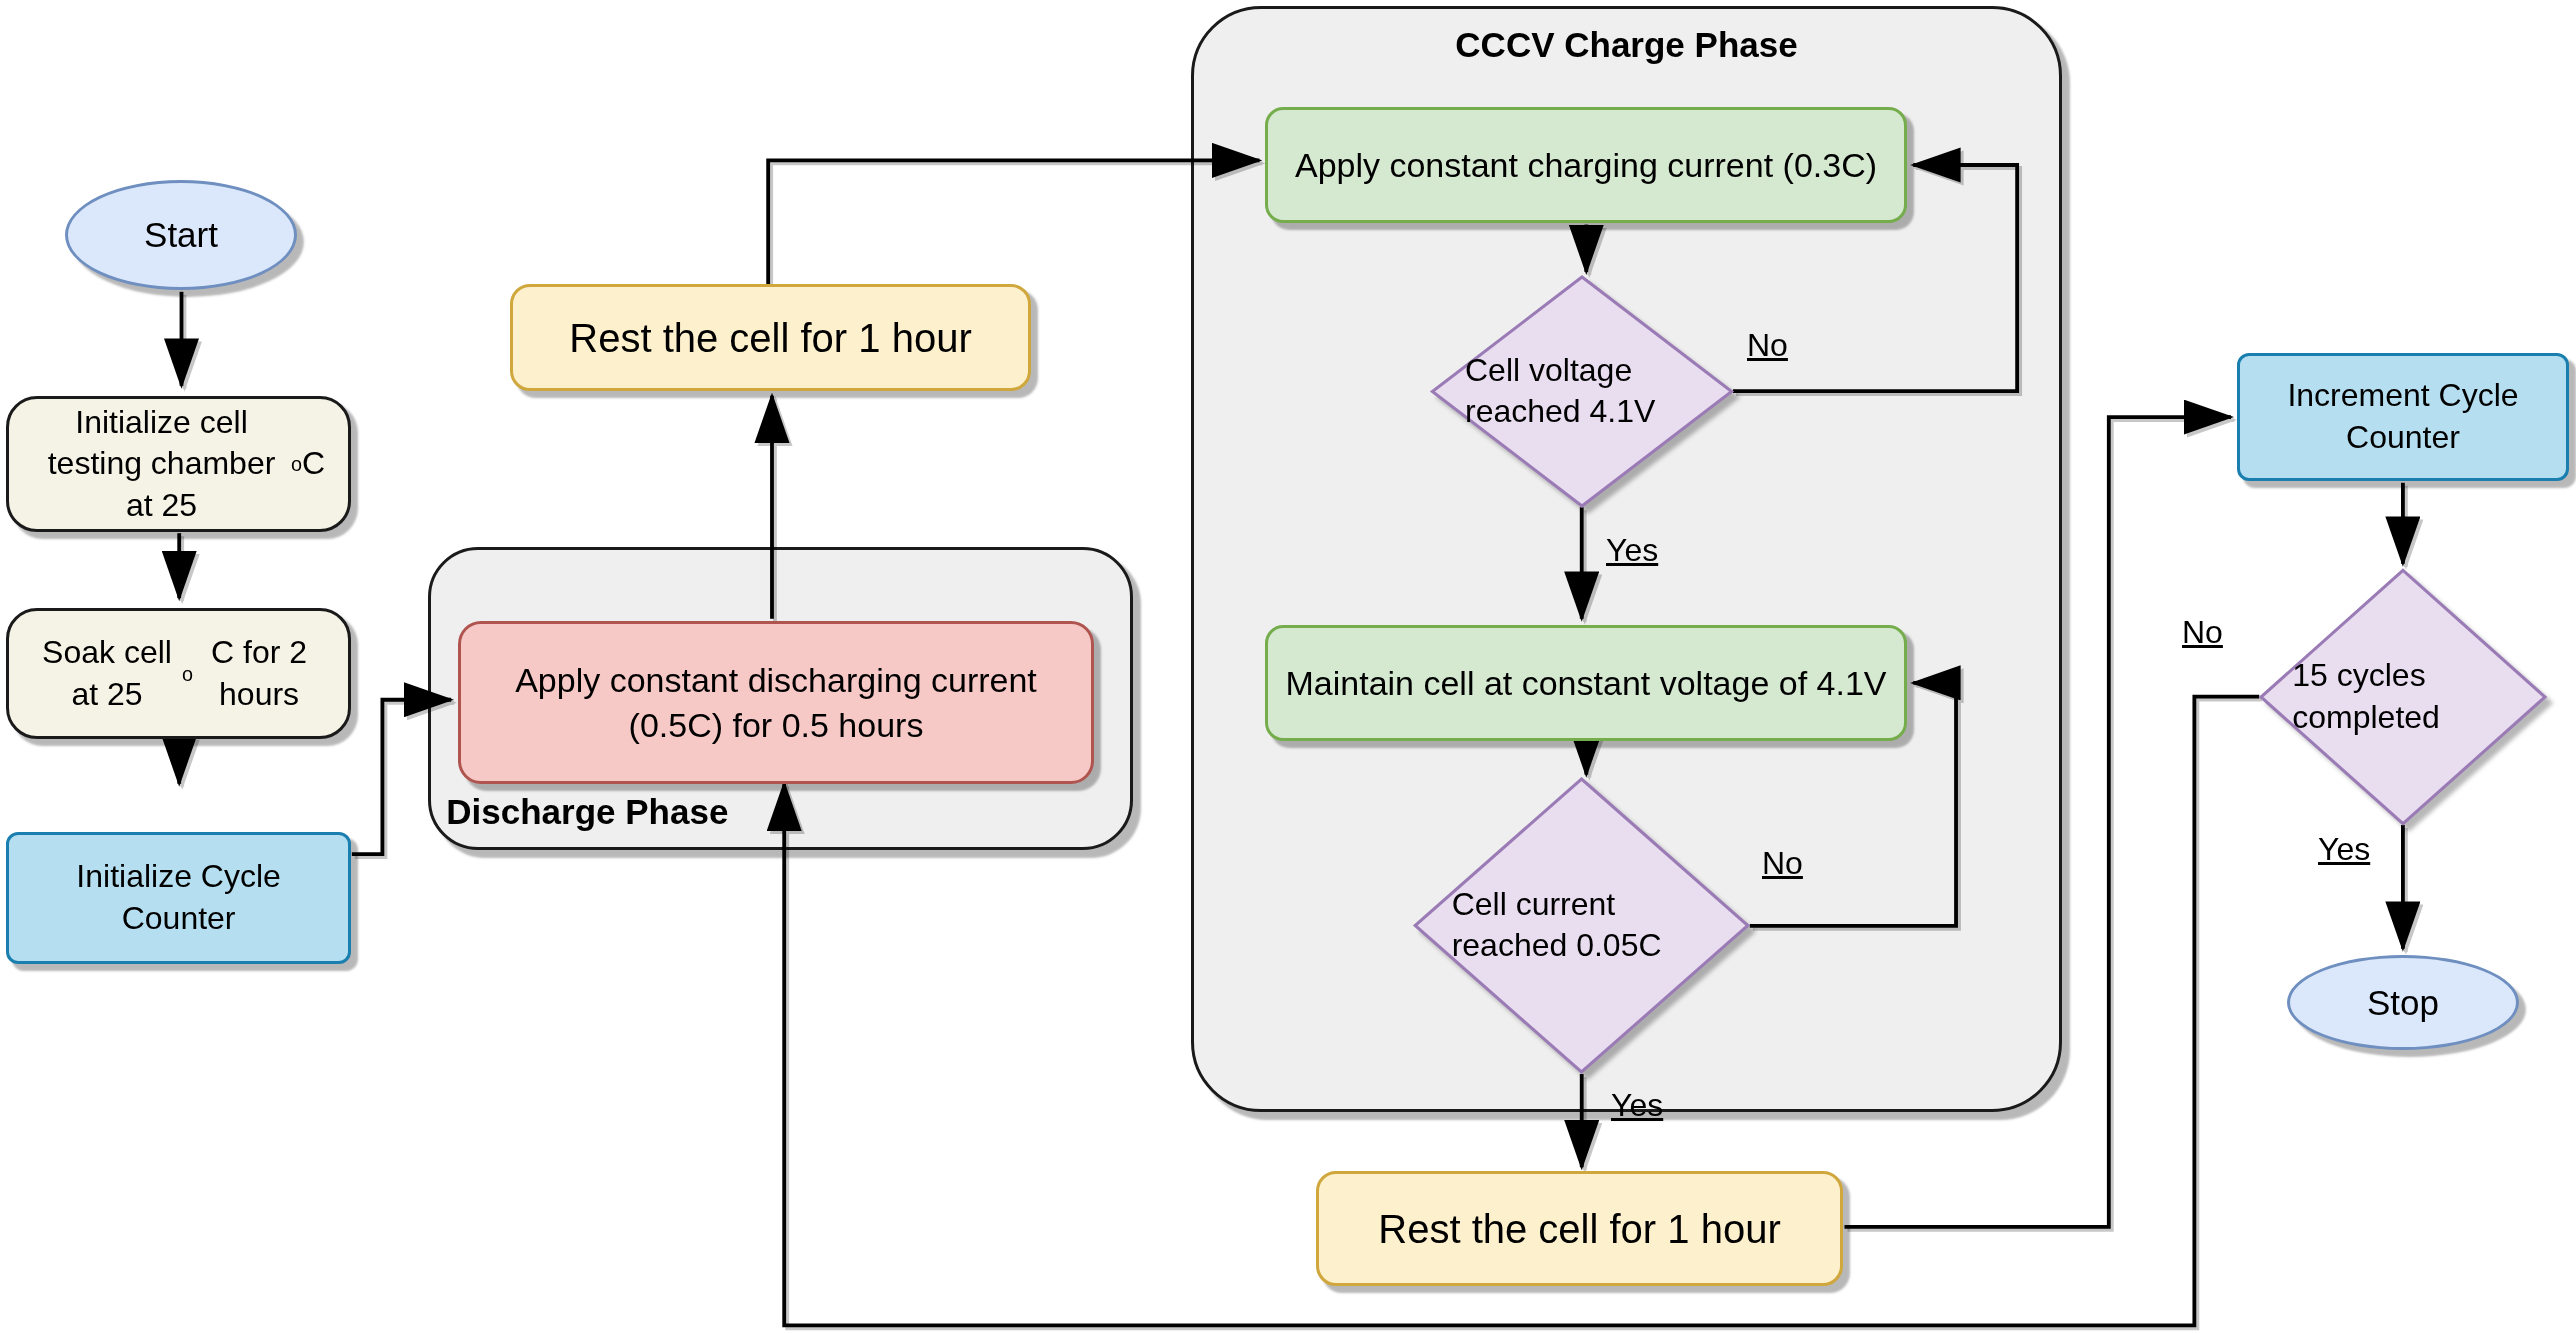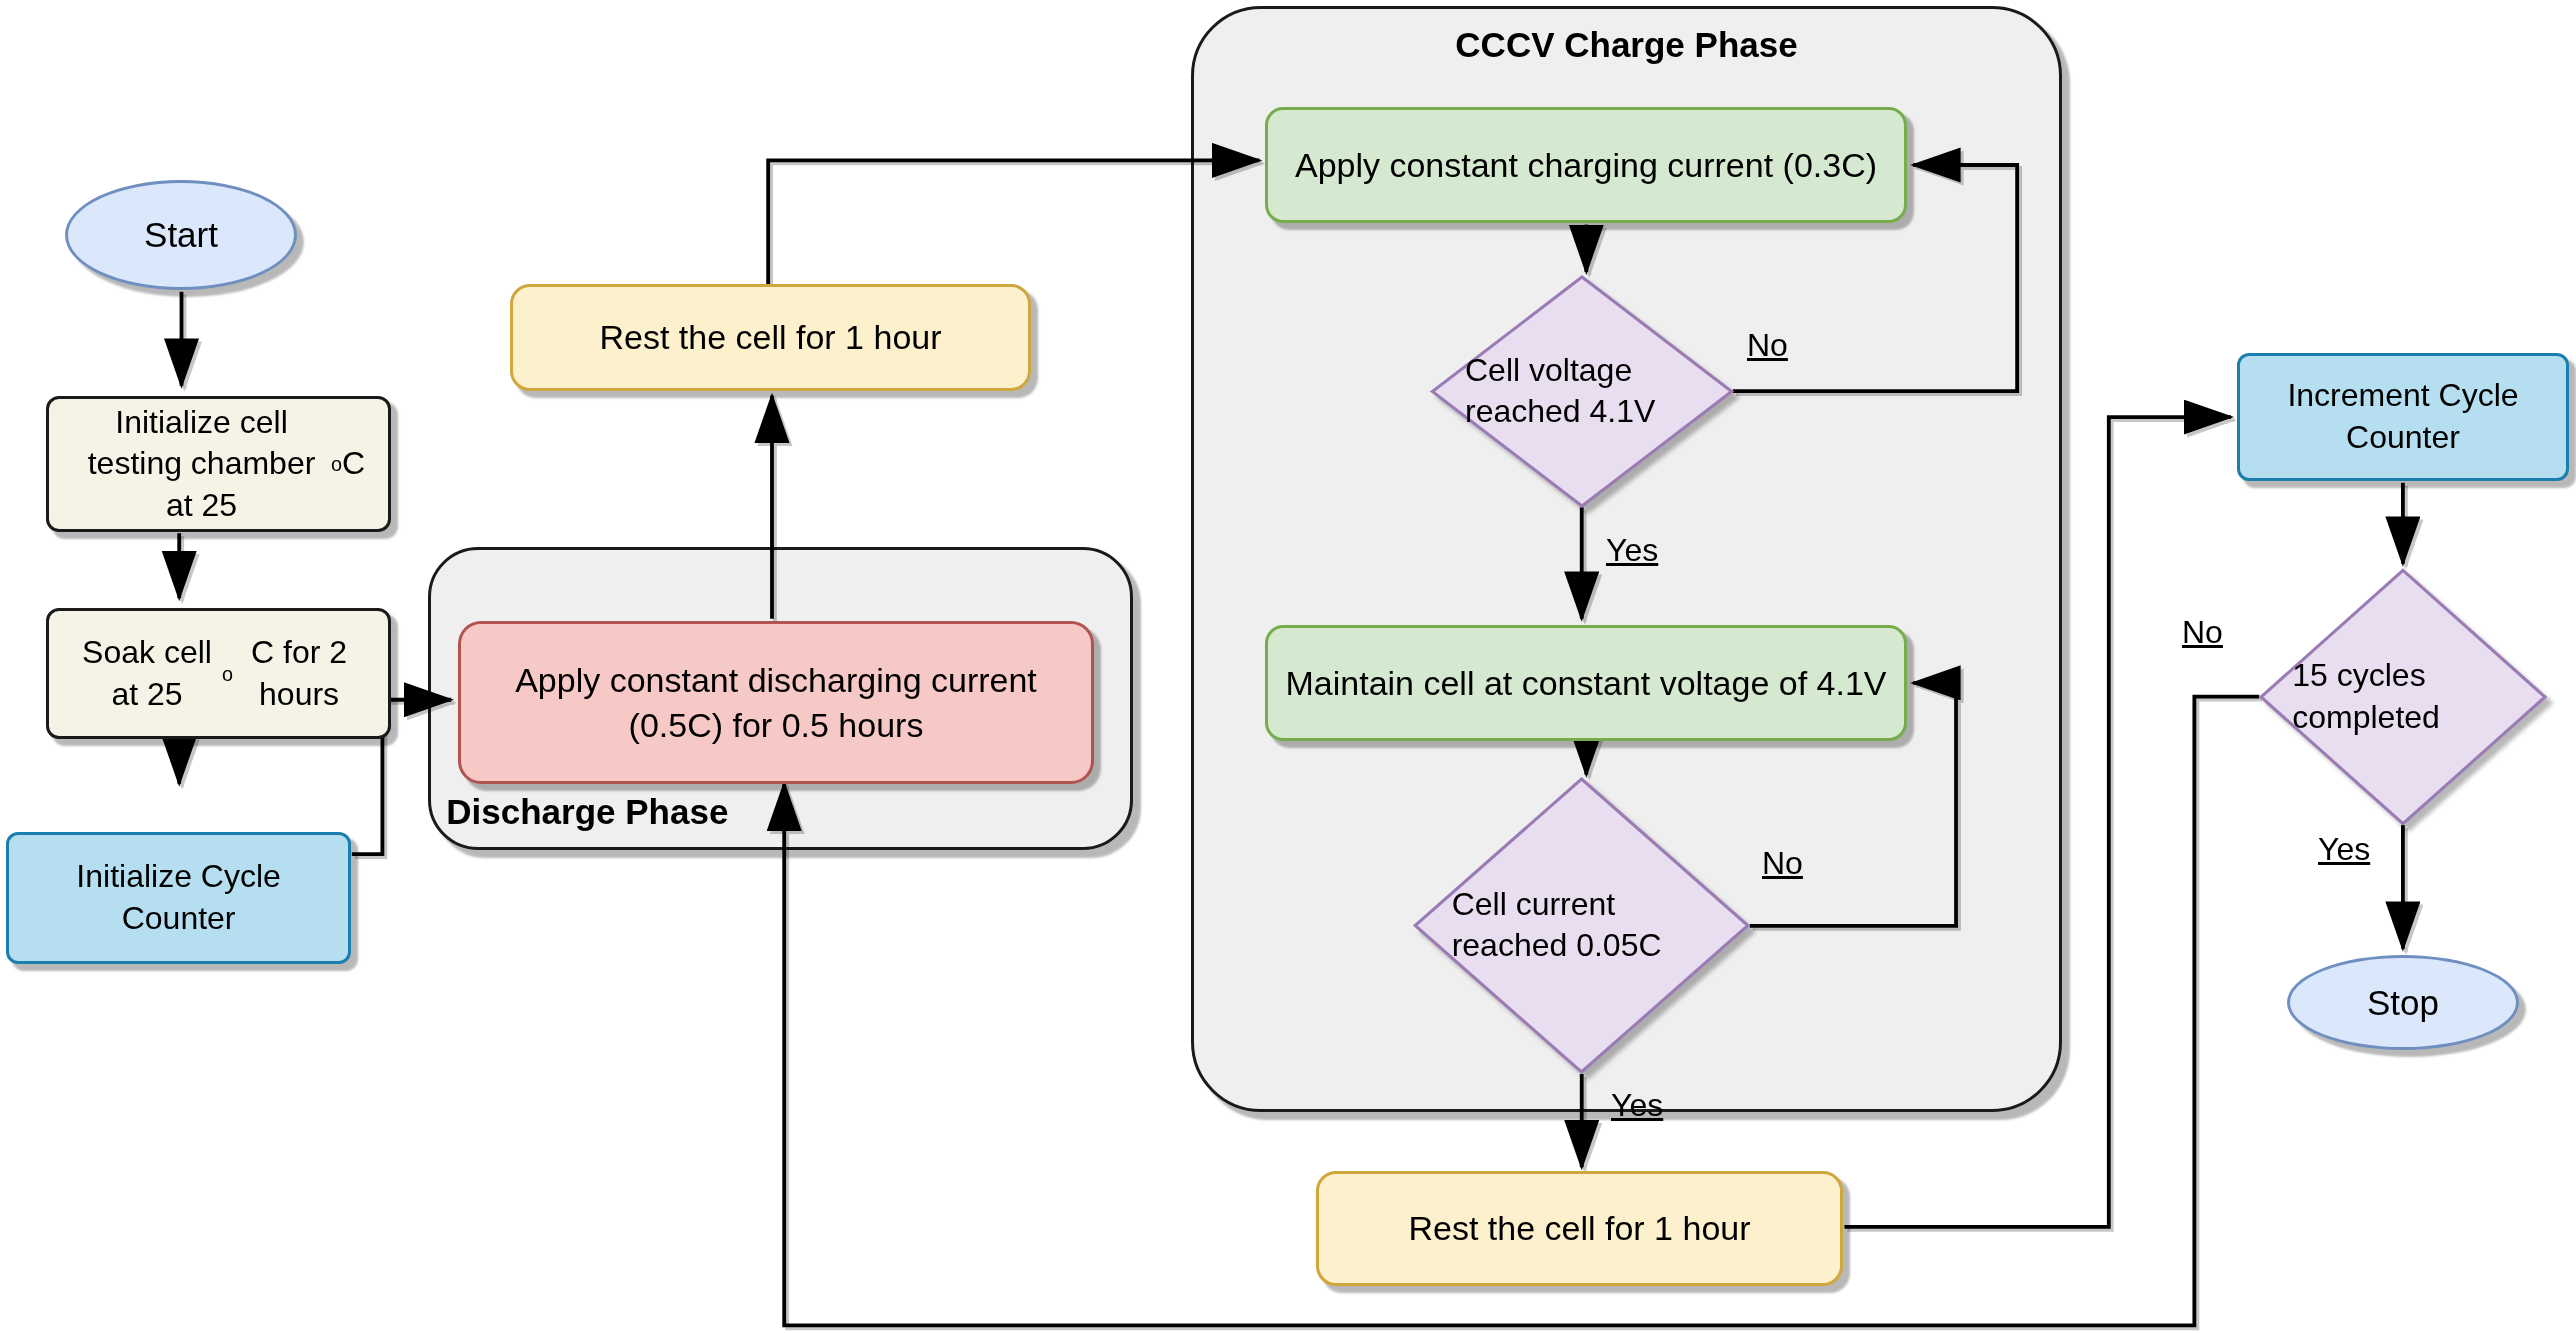--- a/index.html
+++ b/index.html
@@ -15,24 +15,24 @@
   .container-title { position: absolute; font-weight: bold; font-size: 35px; line-height: 1.2; }
 
   
   .node {
     position: absolute; box-sizing: border-box;
     display: flex; align-items: center; justify-content: center;
     text-align: center; line-height: 1.3;
     box-shadow: 6.9px 6.9px 2.3px rgba(0,0,0,0.28);
   }
   .ellipse { border-radius: 50%; background: #dbe8fb; border: 3.1px solid #6e8fbf; font-size: 35px; }
-  .process { background: #f5f3e6; border: 3.1px solid #1a1a1a; border-radius: 13px; font-size: 32px; padding: 0 23px; margin-left: 40px; }
+  .process { background: #f5f3e6; border: 3.1px solid #1a1a1a; border-radius: 31px; font-size: 32px; padding: 0 23px; }
   .counter { background: #b5dff0; border: 3.1px solid #1a7fae; border-radius: 12px; font-size: 32px; padding: 0 13.8px; }
   .discharge-box { background: #f6c9c6; border: 3.8px solid #b05450; border-radius: 23px; font-size: 34px; padding: 0 23px; }
-  .rest-box { background: #fdf0cc; border: 3.8px solid #d0a73c; border-radius: 20px; font-size: 34px; padding: 0 15.3px; }
+  .rest-box { background: #fdf0cc; border: 3.8px solid #d0a73c; border-radius: 20px; font-size: 40px; padding: 0 15.3px; }
   .charge-box { background: #d5e8d0; border: 3.8px solid #75ad4c; border-radius: 18.3px; font-size: 34px; padding: 0 12.2px; }
 
   
   .decision { position: absolute; }
   .decision svg { position: absolute; left: 0; top: 0; overflow: visible;
     filter: drop-shadow(6.9px 6.9px 2.3px rgba(0,0,0,0.28)); }
   .decision polygon { fill: #e9ddf0; stroke: #9a7bb5; stroke-width: 4; }
   .decision .dtext {
     position: absolute; left: 50%; top: 50%; transform: translate(-50%,-50%);
     width: 78%; font-size: 32px; line-height: 1.3;

